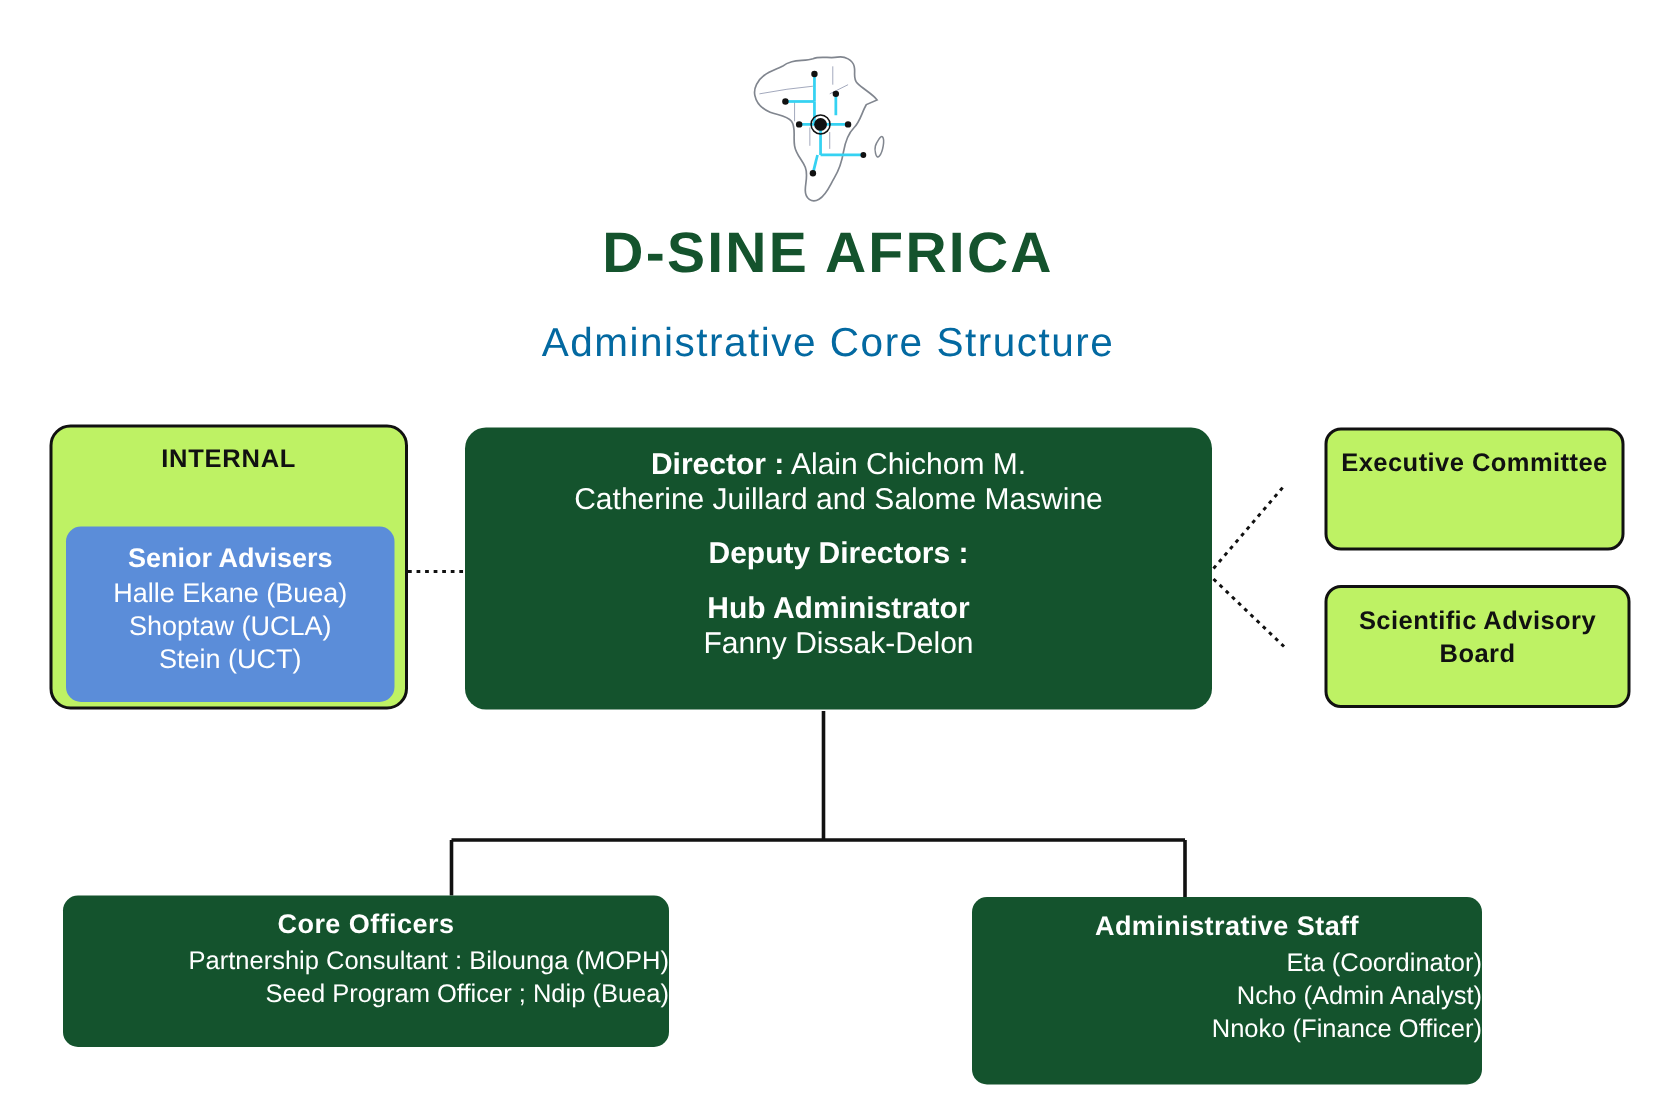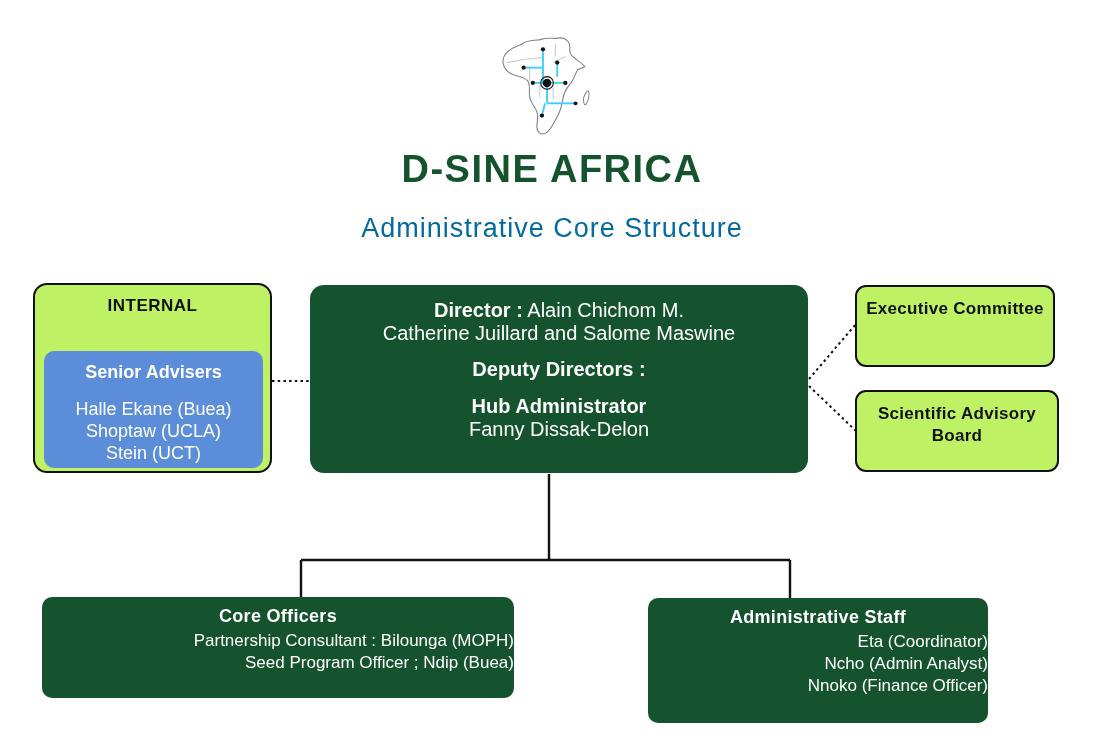--- a/index.html
+++ b/index.html
@@ -46,35 +46,35 @@
     color: #ffffff;
     text-align: center;
   }
   .iab { left: 33px; top: 283px; width: 239px; height: 190px; padding-top: 10px; }
   .iab-title { font-size: 17px; font-weight: bold; line-height: 1.3; letter-spacing: 0.5px; }
   .advisers {
     position: absolute; left: 9px; top: 66px; width: 219px; height: 117px;
     background: #5b8dd9; border-radius: 10px; color: #ffffff;
     padding-top: 11px; text-align: center;
   }
-  .advisers-title { font-size: 18px; font-weight: bold; margin-bottom: 16px; }
+  .advisers-title { font-size: 18px; font-weight: bold; margin-bottom: 2px; }
   .adviser-line { font-size: 18px; line-height: 1.22; }
 
   .directorate { left: 310px; top: 285px; width: 498px; height: 188px; padding-top: 14px; }
   .dir-line { font-size: 20px; line-height: 1.16; }
   .dir-gap { margin-top: 13px; }
   .bold { font-weight: bold; }
 
-  .side-box { padding-top: 11px; border-radius: 11px; }
+  .side-box { padding-top: 11px; border-radius: 11px; margin-left: 28px; }
   .exec { left: 855px; top: 285px; width: 200px; height: 82px; }
   .sci  { left: 855px; top: 390px; width: 204px; height: 82px; }
   .side-label { font-size: 17px; font-weight: bold; line-height: 1.28; letter-spacing: 0.3px; }
 
   .bottom-box { border-radius: 10px; padding-top: 9px; }
-  .core  { left: 42px;  top: 597px; width: 472px; height: 101px; }
+  .core  { left: 42px;  top: 597px; width: 404px; height: 101px; }
   .staff { left: 648px; top: 598px; width: 340px; height: 125px; }
   .bottom-title { font-size: 18px; font-weight: bold; margin-bottom: 3px; letter-spacing: 0.3px; }
   .bottom-line { font-size: 17px; line-height: 1.3; text-align: right; }
 </style>
 </head>
 <body>
 
 <div class="canvas">
 
   <svg class="abs logo" viewBox="0 0 100 106" aria-hidden="true">

